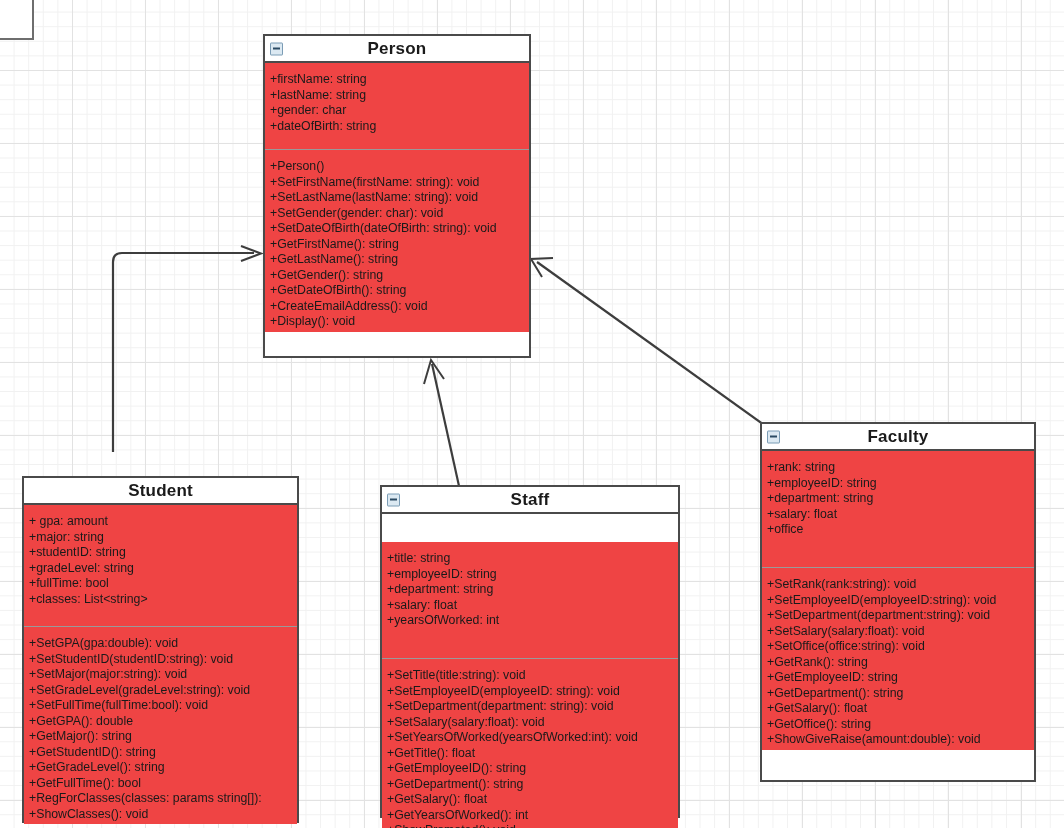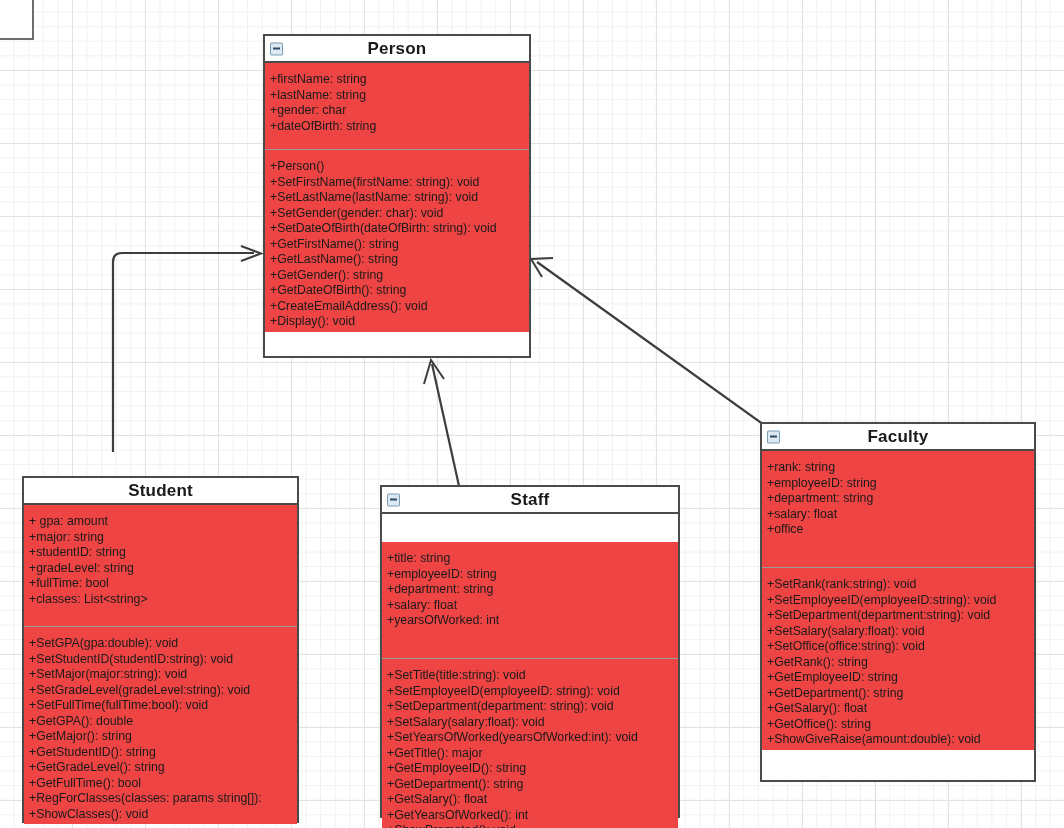--- a/index.html
+++ b/index.html
@@ -204,21 +204,21 @@
       <div class="uml-row">+department: string</div>
       <div class="uml-row">+salary: float</div>
       <div class="uml-row">+yearsOfWorked: int</div>
     </div>
     <div class="uml-compartment methods">
       <div class="uml-row">+SetTitle(title:string): void</div>
       <div class="uml-row">+SetEmployeeID(employeeID: string): void</div>
       <div class="uml-row">+SetDepartment(department: string): void</div>
       <div class="uml-row">+SetSalary(salary:float): void</div>
       <div class="uml-row">+SetYearsOfWorked(yearsOfWorked:int): void</div>
-      <div class="uml-row">+GetTitle(): major</div>
+      <div class="uml-row">+GetTitle(): float</div>
       <div class="uml-row">+GetEmployeeID(): string</div>
       <div class="uml-row">+GetDepartment(): string</div>
       <div class="uml-row">+GetSalary(): float</div>
       <div class="uml-row">+GetYearsOfWorked(): int</div>
       <div class="uml-row">+ShowPromoted(): void</div>
     </div>
   </div>
 
   <div class="uml-class" style="left:760px; top:422px; width:276px; height:360px;">
     <div class="uml-header">

